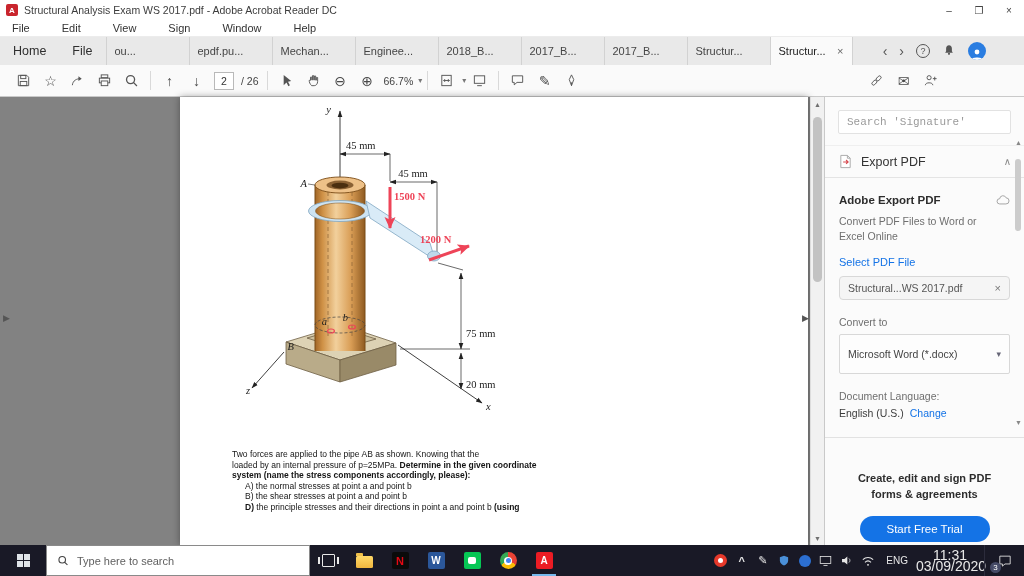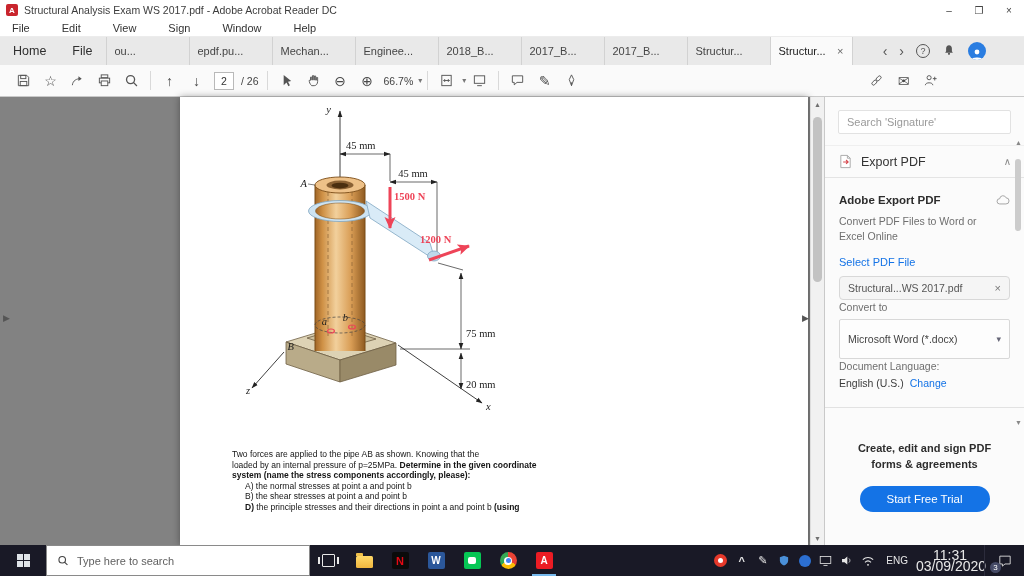--- a/index.html
+++ b/index.html
@@ -53,32 +53,32 @@
   .pline.ind{padding-left:13px;}
 
   
   .vscroll{position:absolute;left:810px;top:97px;width:14px;height:448px;background:#f1f1f1;border-left:1px solid #ddd;}
   .vs-arrow{position:absolute;left:0;width:13px;height:14px;display:flex;align-items:center;justify-content:center;font-size:7px;color:#707070;}
   .vs-thumb{position:absolute;left:2px;top:20px;width:9px;height:165px;background:#c2c2c2;border-radius:5px;}
 
   
   .panel{position:absolute;right:0;top:97px;width:200px;height:448px;background:#fbfbfb;border-left:1px solid #c9c9c9;font-size:10.5px;color:#444;}
   .panel-search{margin:13px 13px 11px 13px;height:24px;background:#fff;border:1px solid #e2e2e2;border-radius:2px;display:flex;align-items:center;padding:0 8px;}
-  .panel-search input{border:none;outline:none;width:100%;font-size:11px;color:#666;font-family:Liberation Sans, sans-serif;background:transparent;}
+  .panel-search input{border:none;outline:none;width:100%;font-size:11px;color:#666;font-family:Liberation Mono, monospace;background:transparent;}
   .panel-search input::placeholder{color:#9a9a9a;}
   .export-header{height:33px;display:flex;align-items:center;gap:8px;padding:0 13px;border-bottom:1px solid #e4e4e4;border-top:1px solid #efefef;font-size:12.5px;color:#333;}
   .chev-up{margin-left:auto;color:#888;font-size:10px;}
   .panel-body{padding:16px 14px 0 14px;}
   .tool-title{font-size:11.5px;font-weight:bold;color:#2d2d2d;display:flex;align-items:center;}
   .tool-title svg{margin-left:auto;width:14px;height:12px;}
   .tool-desc{margin-top:8px;width:150px;color:#6f6f6f;line-height:14.5px;}
   .blue-link{color:#1473e6;margin-top:13px;font-size:11px;}
   .file-chip{margin-top:8px;height:24px;border:1px solid #d8d8d8;background:#f5f5f5;border-radius:4px;display:flex;align-items:center;padding:0 8px;color:#555;}
   .chip-close{margin-left:auto;color:#777;font-size:11px;}
-  .gray-label{margin-top:1px;color:#6f6f6f;}
+  .gray-label{margin-top:16px;color:#6f6f6f;}
   .select-box{margin-top:6px;height:40px;border:1px solid #d8d8d8;background:#fdfdfd;border-radius:2px;display:flex;align-items:center;padding:0 8px;color:#444;}
   .select-box .caret{margin-left:auto;font-size:9px;color:#667;}
   .lang-row{margin-top:5px;display:flex;gap:6px;}
   .lang-val{color:#3c3c3c;}
   .lang-change{color:#1473e6;}
   .panel-divider{margin:18px -14px 0 -14px;border-top:1px solid #e2e2e2;}
   .promo{margin-top:32px;text-align:center;font-size:11px;font-weight:600;color:#2d2d2d;line-height:16px;}
   .trial-btn{margin:14px auto 0 auto;width:130px;height:26px;background:#1473e6;color:#fff;border-radius:14px;display:flex;align-items:center;justify-content:center;font-size:11.5px;}
   .pnl-scroll-arrow{position:absolute;right:2px;font-size:7px;color:#888;}
   .pnl-thumb{position:absolute;right:3px;top:62px;width:6px;height:72px;background:#cccccc;border-radius:3px;}

